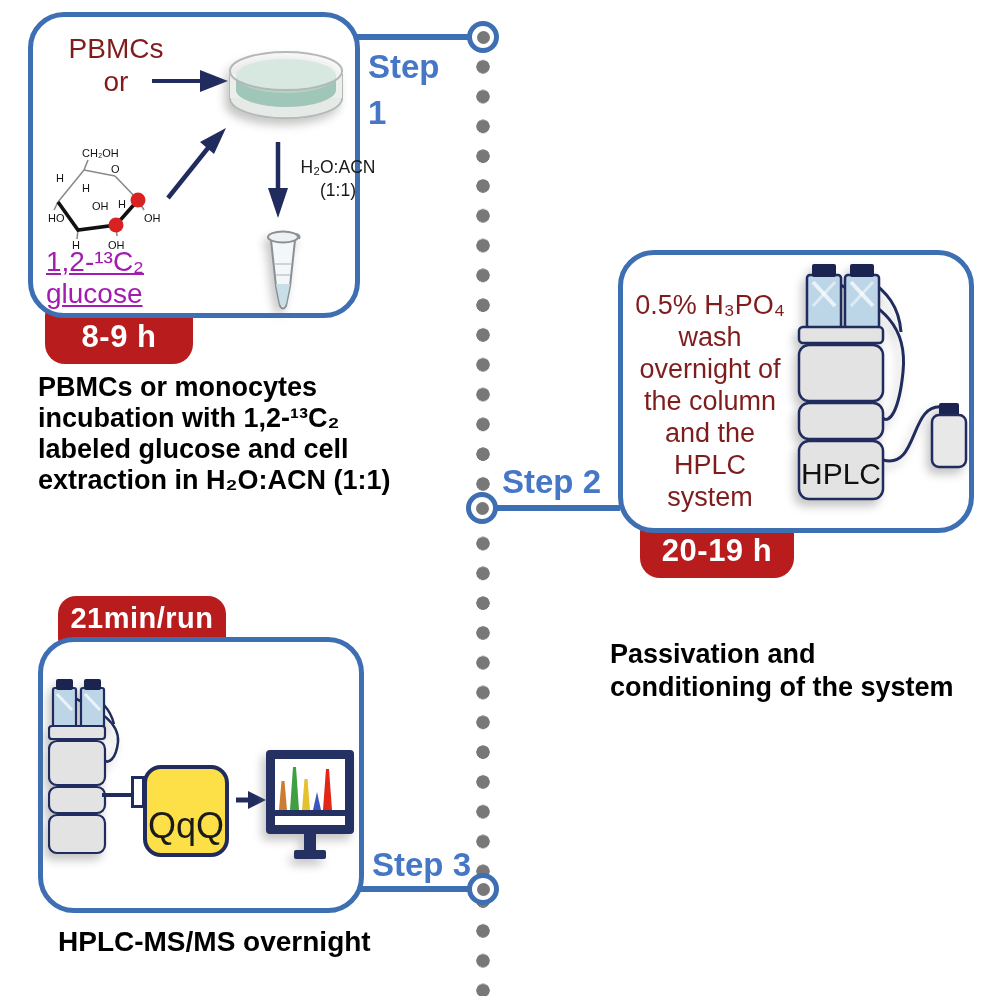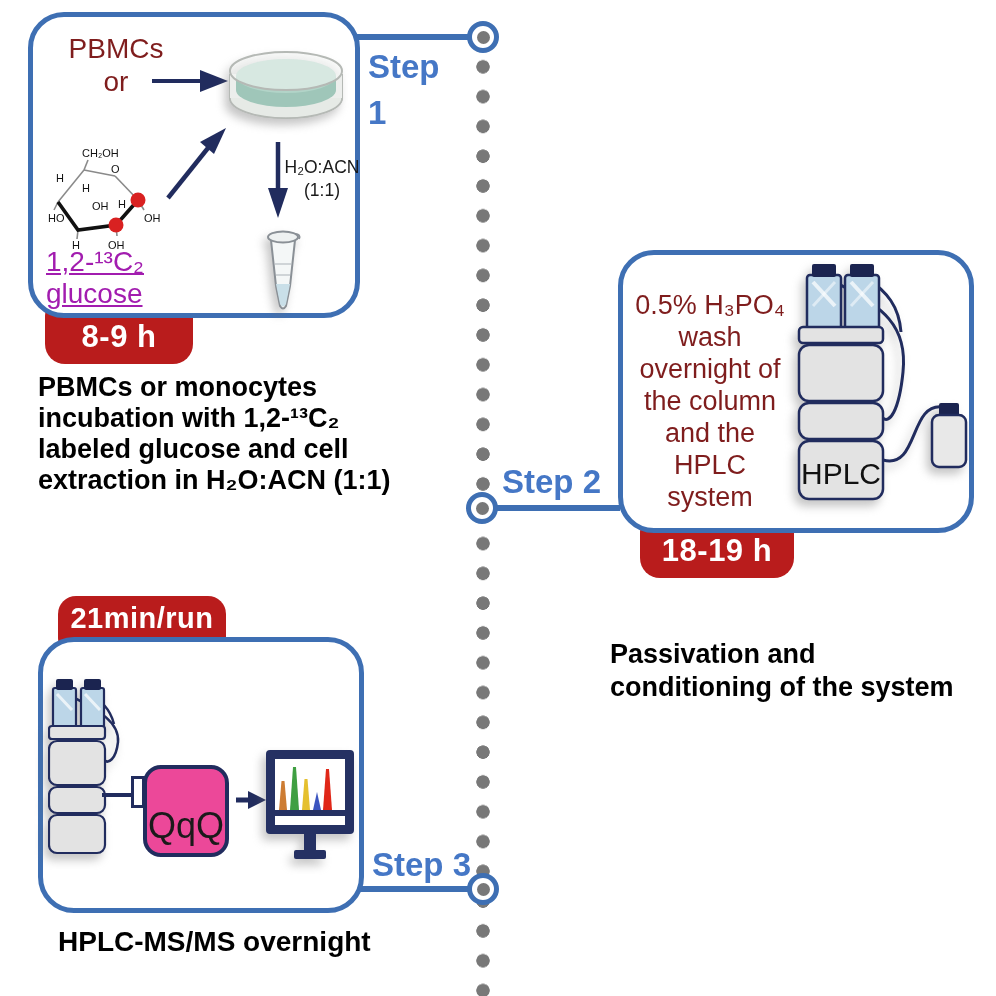--- a/index.html
+++ b/index.html
@@ -107,21 +107,21 @@
 
   <div class="abs content" style="left:46px;top:246px;font-size:28px;line-height:32px;color:#a21caf;text-decoration:underline;">
     <div>1,2-¹³C₂</div>
     <div>glucose</div>
   </div>
 
   <svg class="abs content" style="left:266px;top:140px;" width="24" height="84" viewBox="0 0 24 84">
     <line x1="12" y1="2" x2="12" y2="52" stroke="#212c5e" stroke-width="4.5"></line>
     <polygon points="2,48 22,48 12,78" fill="#212c5e"></polygon>
   </svg>
-  <div class="abs content" style="left:284px;top:156px;width:76px;font-size:17.5px;line-height:23px;text-align:center;color:#1a1a1a;">
+  <div class="abs content" style="left:300px;top:156px;width:76px;font-size:17.5px;line-height:23px;text-align:center;color:#1a1a1a;">
     <div>H₂O:ACN</div>
     <div>(1:1)</div>
   </div>
 
   <svg class="abs content shadow1" style="left:262px;top:228px;" width="42" height="86" viewBox="0 0 42 86">
     <path d="M9,12 L14,58 L18,78 Q21,83 24,78 L28,58 L33,12 Z" fill="#f4f7f7" stroke="#8a9096" stroke-width="2"></path>
     <path d="M14,56 L18,76 Q21,81 24,76 L28,56 Z" fill="#c9dfe8"></path>
     <line x1="13" y1="36" x2="29" y2="36" stroke="#c3c9cd" stroke-width="1.5"></line>
     <line x1="14" y1="47" x2="28" y2="47" stroke="#c3c9cd" stroke-width="1.5"></line>
     <ellipse cx="21" cy="9" rx="15" ry="5.5" fill="#eef1f1" stroke="#8a9096" stroke-width="2"></ellipse>
@@ -129,21 +129,21 @@
   </svg>
 
   <div class="abs caption" style="left:38px;top:372px;">
     <div>PBMCs or monocytes</div>
     <div>incubation with 1,2-¹³C₂</div>
     <div>labeled glucose and cell</div>
     <div>extraction in H₂O:ACN (1:1)</div>
   </div>
 
   <div class="abs badge badge-bottom" style="left:640px;top:512px;width:154px;height:66px;">
-    <span>18-19 h</span>
+    <span>20-19 h</span>
   </div>
 
   <div class="abs box" style="left:618px;top:250px;width:356px;height:283px;"></div>
 
   <div class="abs step-label" style="left:502px;top:459px;text-align:right;">Step 2</div>
 
   <div class="abs content intext" style="left:620px;top:281px;width:180px;font-size:27px;line-height:32px;">
     <div>0.5% H₃PO₄</div>
     <div>wash</div>
     <div>overnight of</div>
@@ -215,21 +215,21 @@
     </g>
     <rect x="1" y="50" width="56" height="13" rx="3" fill="#e3e3e3" stroke="#212c5e" stroke-width="2.2"></rect>
     <rect x="1" y="65" width="56" height="44" rx="8" fill="#e3e3e3" stroke="#212c5e" stroke-width="2.2"></rect>
     <rect x="1" y="111" width="56" height="26" rx="8" fill="#e3e3e3" stroke="#212c5e" stroke-width="2.2"></rect>
     <rect x="1" y="139" width="56" height="38" rx="8" fill="#e3e3e3" stroke="#212c5e" stroke-width="2.2"></rect>
   </svg>
 
   <div class="abs content" style="left:102px;top:793px;width:32px;height:4px;background:#212c5e;"></div>
   <div class="abs content" style="left:131px;top:776px;width:14px;height:32px;background:#fff;border:3.5px solid #212c5e;box-sizing:border-box;"></div>
 
-  <div class="abs content" style="left:143px;top:765px;width:86px;height:92px;background:#ec4899;border:4px solid #212c5e;border-radius:18px;
+  <div class="abs content" style="left:143px;top:765px;width:86px;height:92px;background:#fde047;border:4px solid #212c5e;border-radius:18px;
               box-sizing:border-box;display:flex;align-items:flex-end;justify-content:center;padding-bottom:6px;
               font-size:36px;color:#1a1a1a;">
     <span>QqQ</span>
   </div>
 
   <svg class="abs content" style="left:234px;top:790px;" width="34" height="20" viewBox="0 0 34 20">
     <line x1="2" y1="10" x2="16" y2="10" stroke="#212c5e" stroke-width="5"></line>
     <polygon points="14,1 32,10 14,19" fill="#212c5e"></polygon>
   </svg>
 

